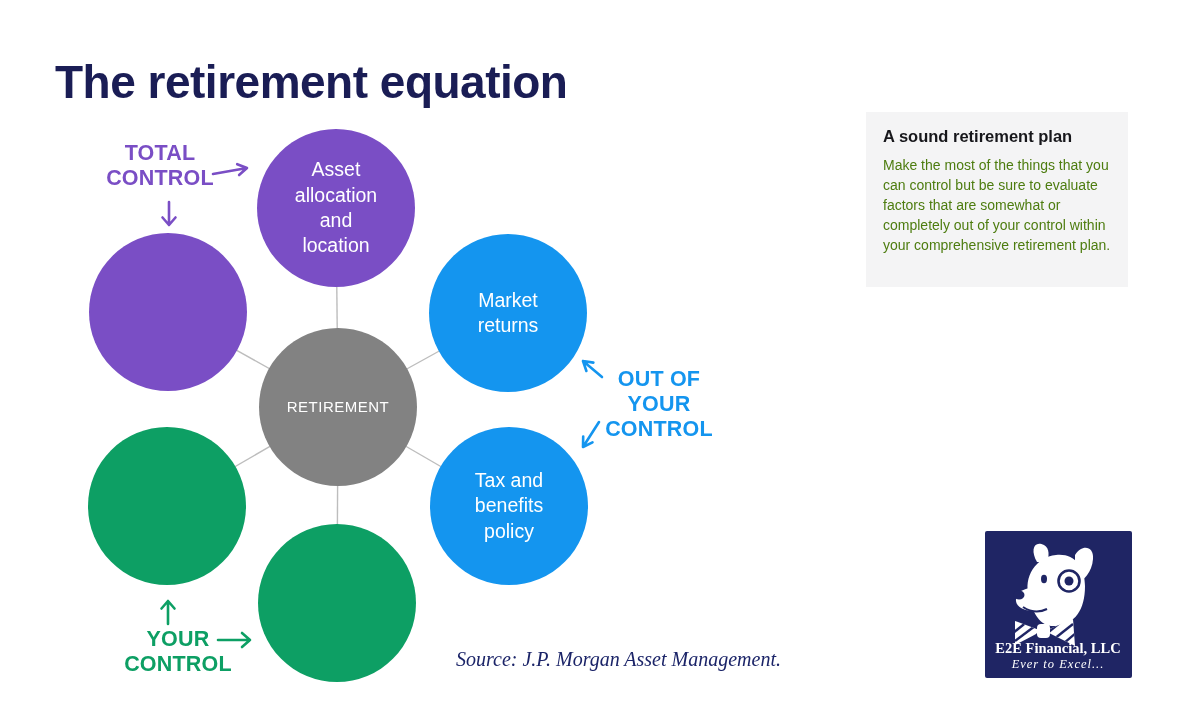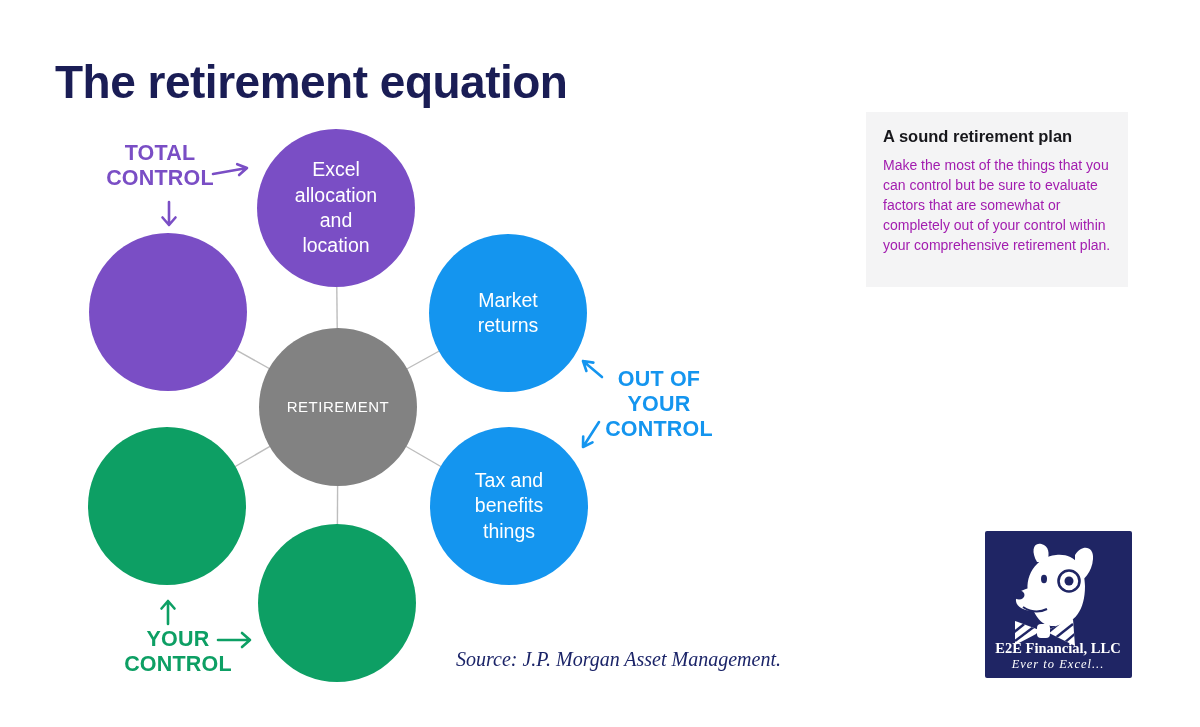--- a/index.html
+++ b/index.html
@@ -64,21 +64,21 @@
   .callout-heading {
     margin: 0;
     font-size: 16.5px;
     font-weight: bold;
     color: #17171b;
   }
   .callout-body {
     margin: 10px 0 0 0;
     font-size: 14px;
     line-height: 1.42;
-    color: #a21caf;
+    color: #4d7c0f;
   }
   .source-note {
     position: absolute;
     left: 456px;
     top: 648px;
     font-family: "Liberation Serif", serif;
     font-style: italic;
     font-size: 20px;
   }
   .logo {
@@ -118,29 +118,29 @@
     <g fill="none" stroke-width="2.6" stroke-linecap="round" stroke-linejoin="round">
       <path d="M213,174 L247,168 M237.2,164.2 L247,168 L239.1,175" stroke="#7A4EC5"></path>
       <path d="M169,202 L169,225 M162.5,217.5 L169,225 L175.5,217.5" stroke="#7A4EC5"></path>
       <path d="M602,377 L583,361 M593.4,362.6 L583,361 L586.4,371" stroke="#1495EF"></path>
       <path d="M599,422 L583,447 M583.2,436.5 L583,447 L592.5,442.4" stroke="#1495EF"></path>
       <path d="M168,624 L168,601 M161.5,608.5 L168,601 L174.5,608.5" stroke="#0D9F64"></path>
       <path d="M218,640 L250,640 M242,633 L250,640 L242,647" stroke="#0D9F64"></path>
     </g>
   </svg>
 
-  <div class="node-label" style="left:257px; top:129px;">Excel
+  <div class="node-label" style="left:257px; top:129px;">Asset
 allocation
 and
 location</div>
   <div class="node-label" style="left:429px; top:234px;">Market
 returns</div>
   <div class="node-label" style="left:430px; top:427px;">Tax and
 benefits
-things</div>
+policy</div>
   <div class="node-label center-label" style="left:259px; top:328px;">RETIREMENT</div>
 
   <div class="annotation" style="left: 95px; top: 141px; width: 130px; color: rgb(122, 78, 197);">TOTAL
 CONTROL</div>
   <div class="annotation" style="left: 599px; top: 367px; width: 120px; color: rgb(20, 149, 239);">OUT OF
 YOUR
 CONTROL</div>
   <div class="annotation" style="left: 113px; top: 627px; width: 130px; color: rgb(13, 159, 100);">YOUR
 CONTROL</div>
 

